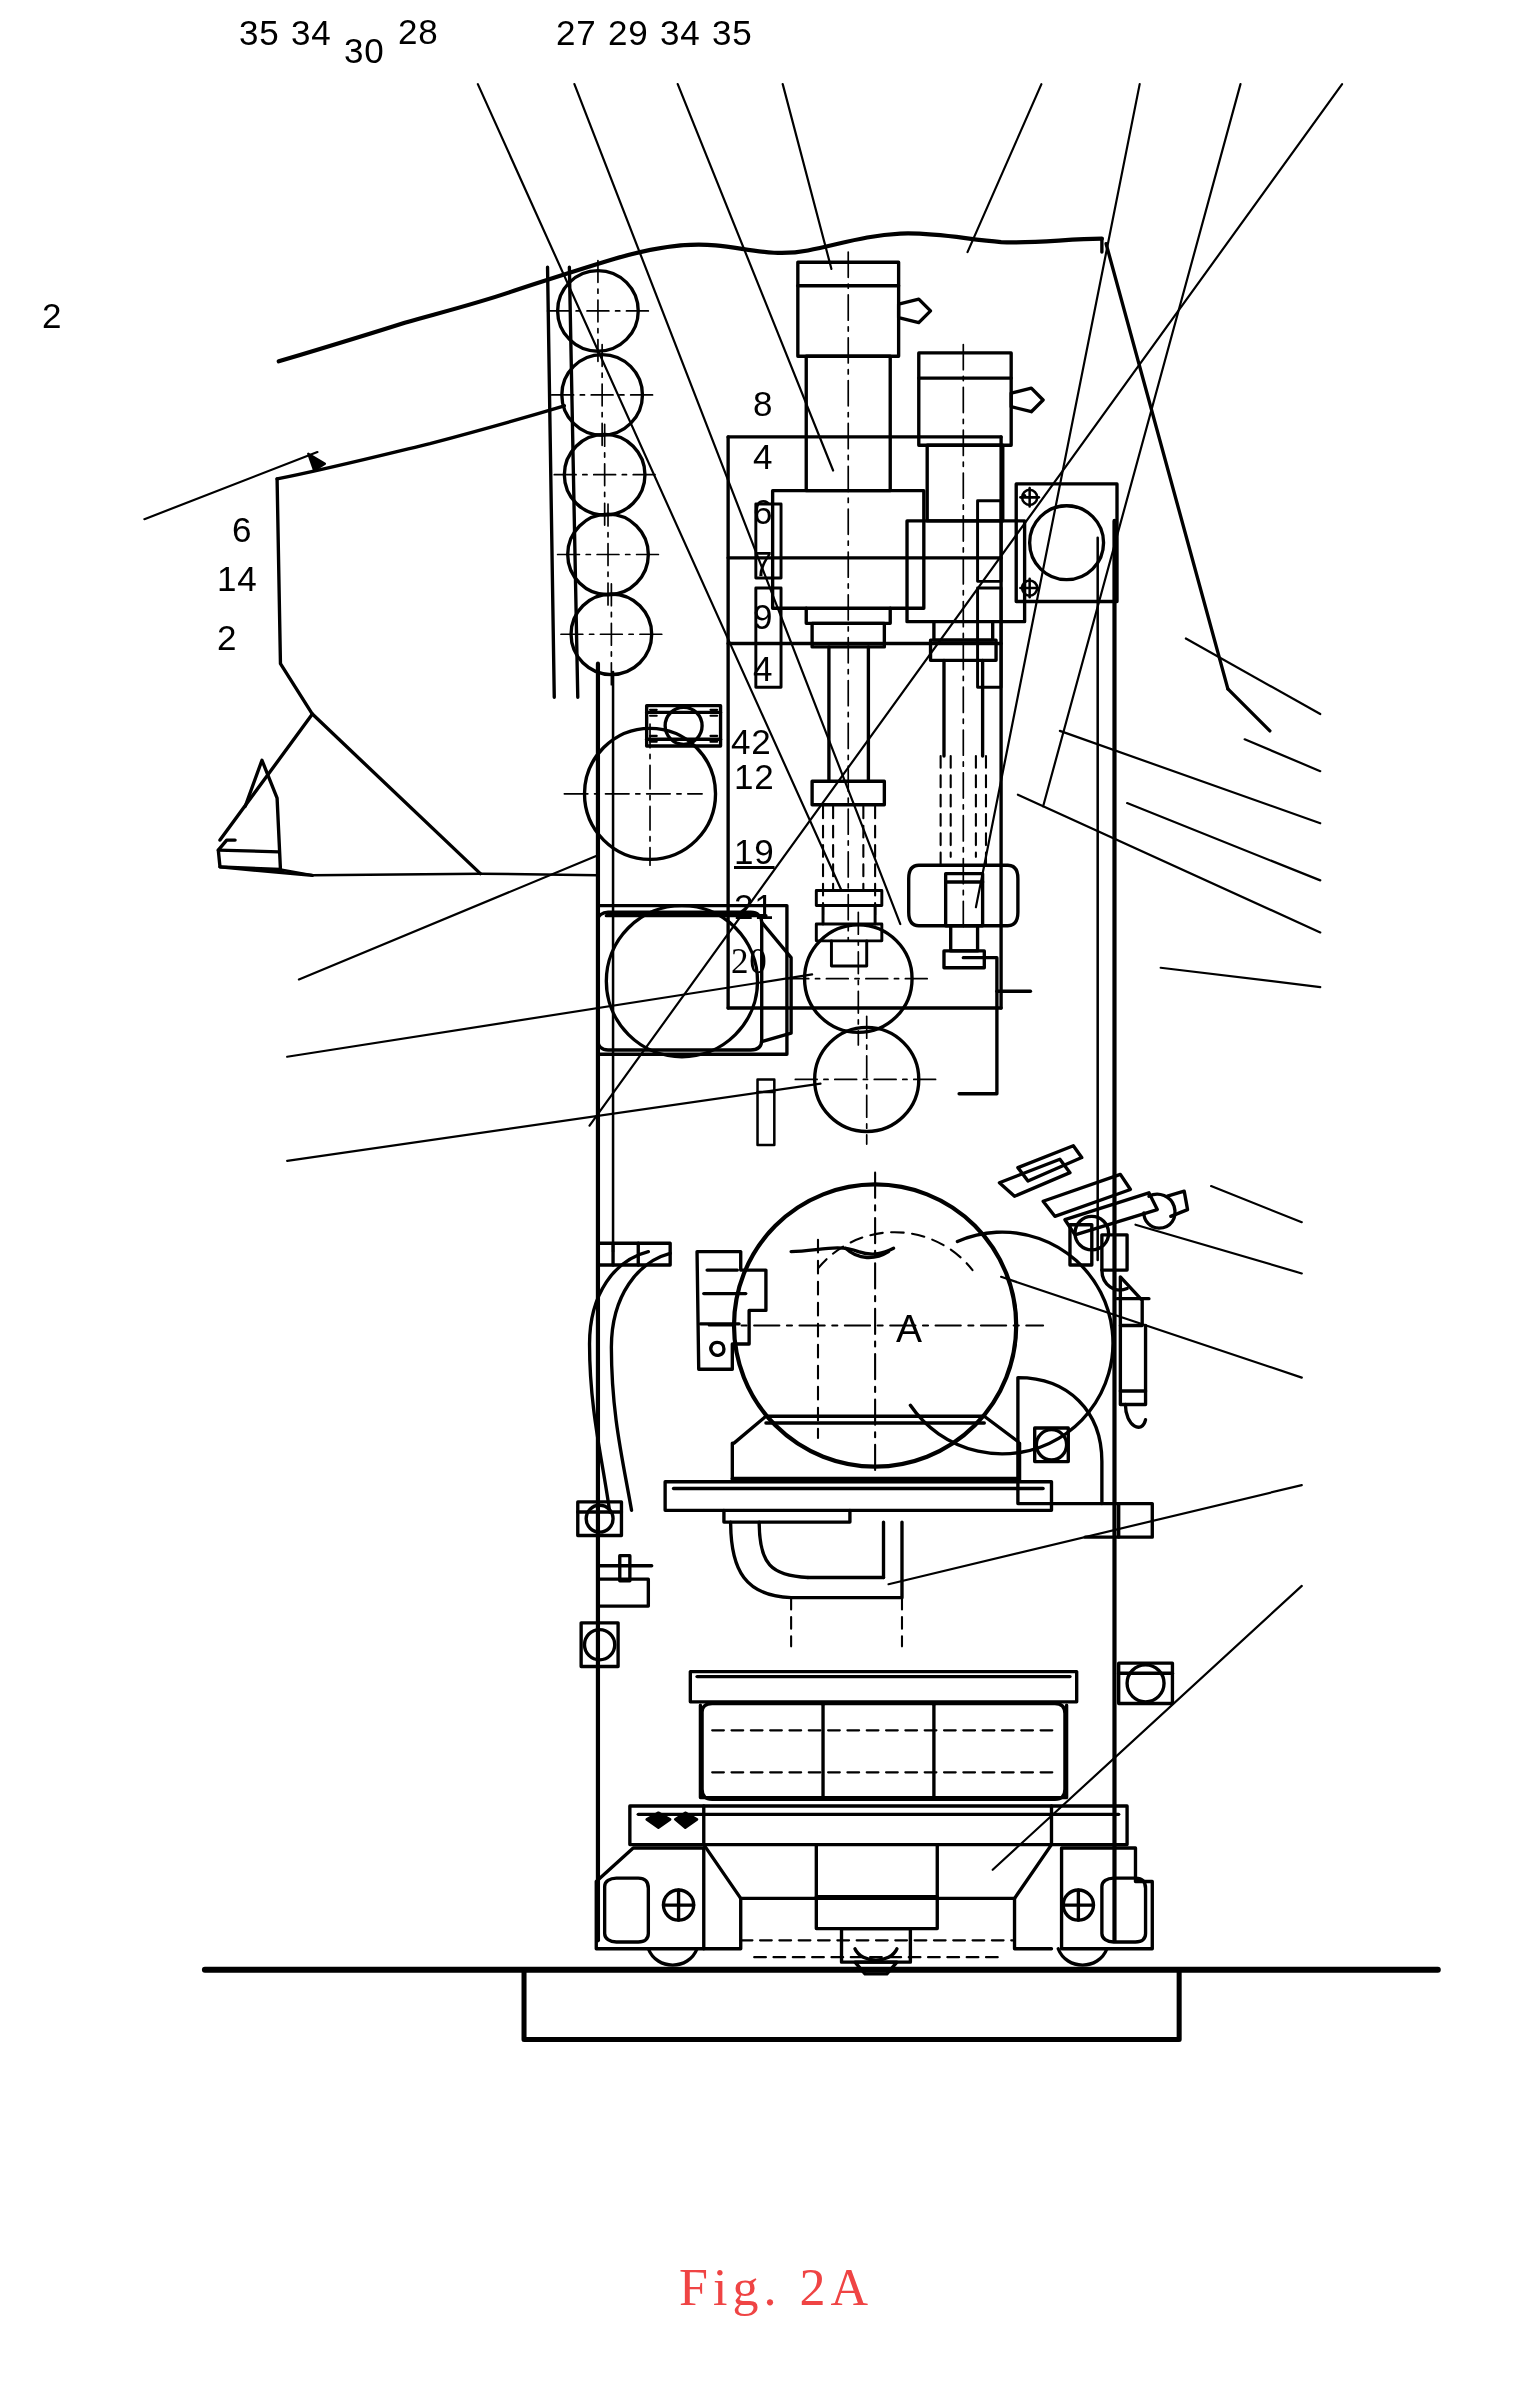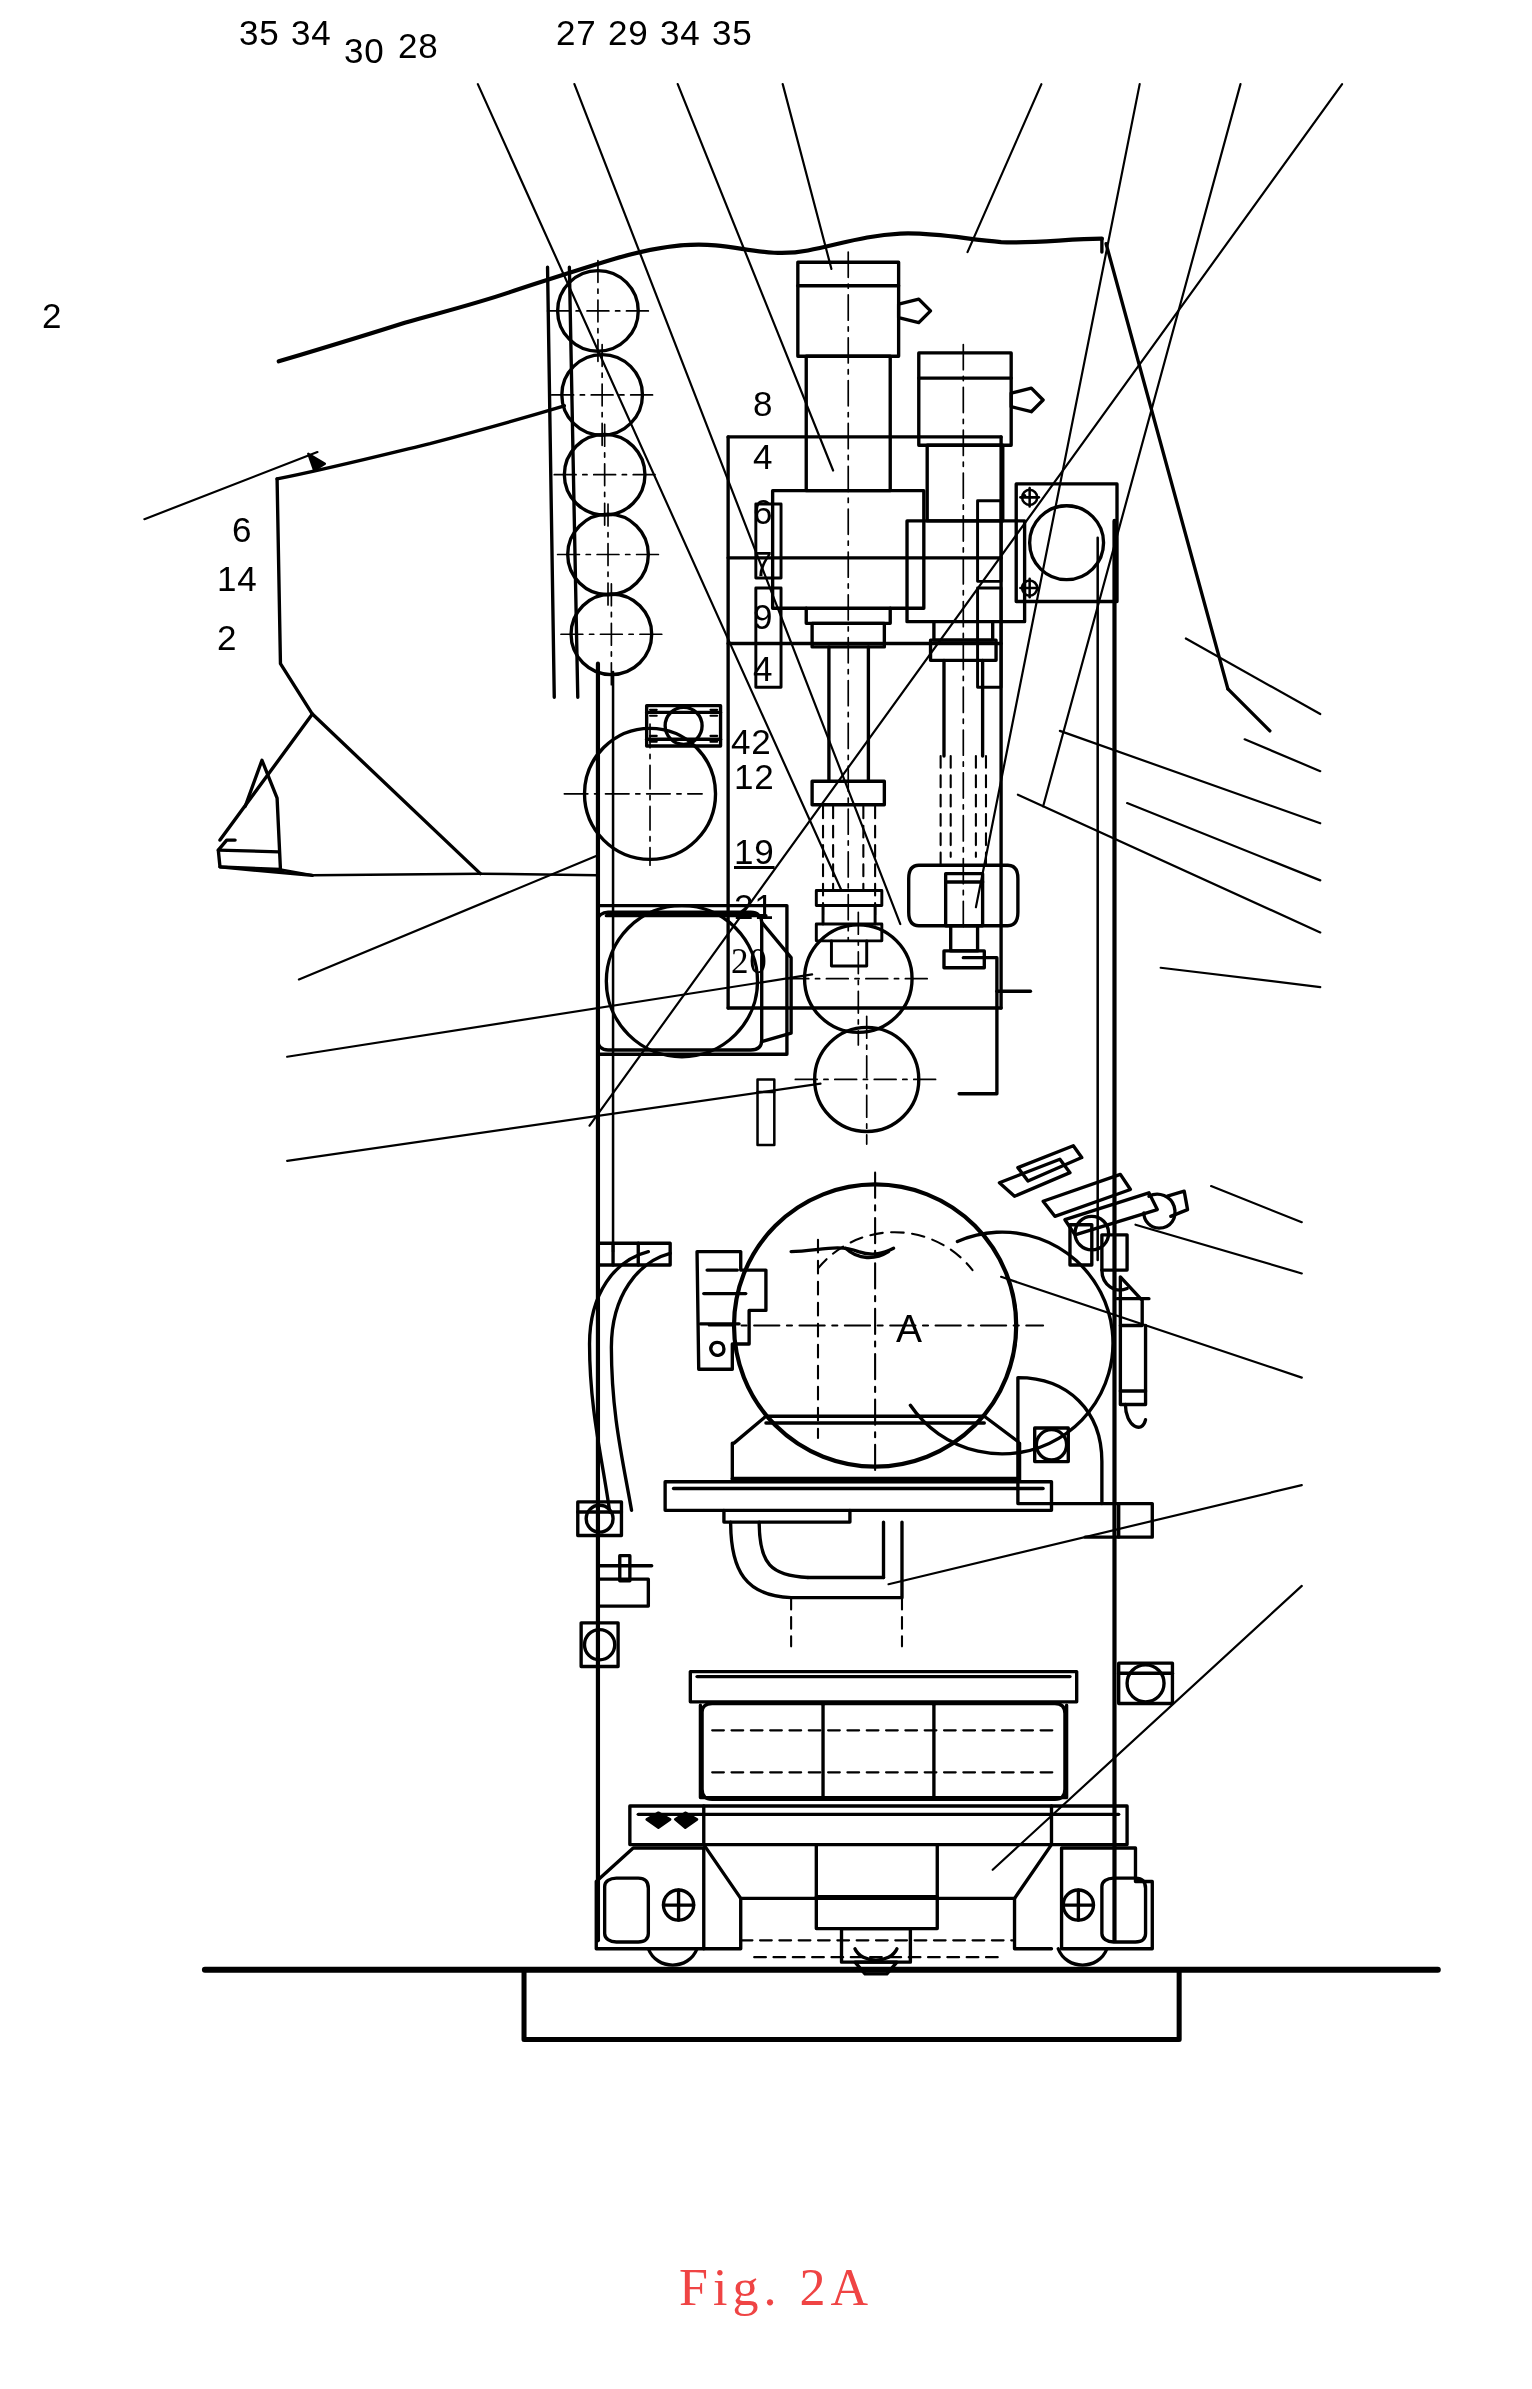--- a/index.html
+++ b/index.html
@@ -477,21 +477,21 @@
         <path d="M330,1382 L965,1290"></path>
       </g>
 
     </g>
   </svg>
 
   <div>
     <span class="ref-label" style="left:229px; top:15px;">35</span>
     <span class="ref-label" style="left:281px; top:15px;">34</span>
     <span class="ref-label" style="left:334px; top:33px;text-align:right;">30</span>
-    <span class="ref-label" style="left:388px; top:28px;">28</span>
+    <span class="ref-label" style="left:388px; top:14px;">28</span>
     <span class="ref-label" style="left:546px; top:15px;">27</span>
     <span class="ref-label" style="left:598px; top:15px;">29</span>
     <span class="ref-label" style="left:650px; top:15px;">34</span>
     <span class="ref-label" style="left:702px; top:15px;">35</span>
   </div>
 
   <div>
     <span class="ref-label" style="left:32px; top:298px;">2</span>
     <span class="ref-label" style="left:222px; top:512px;">6</span>
     <span class="ref-label" style="left:207px; top:561px;">14</span>

